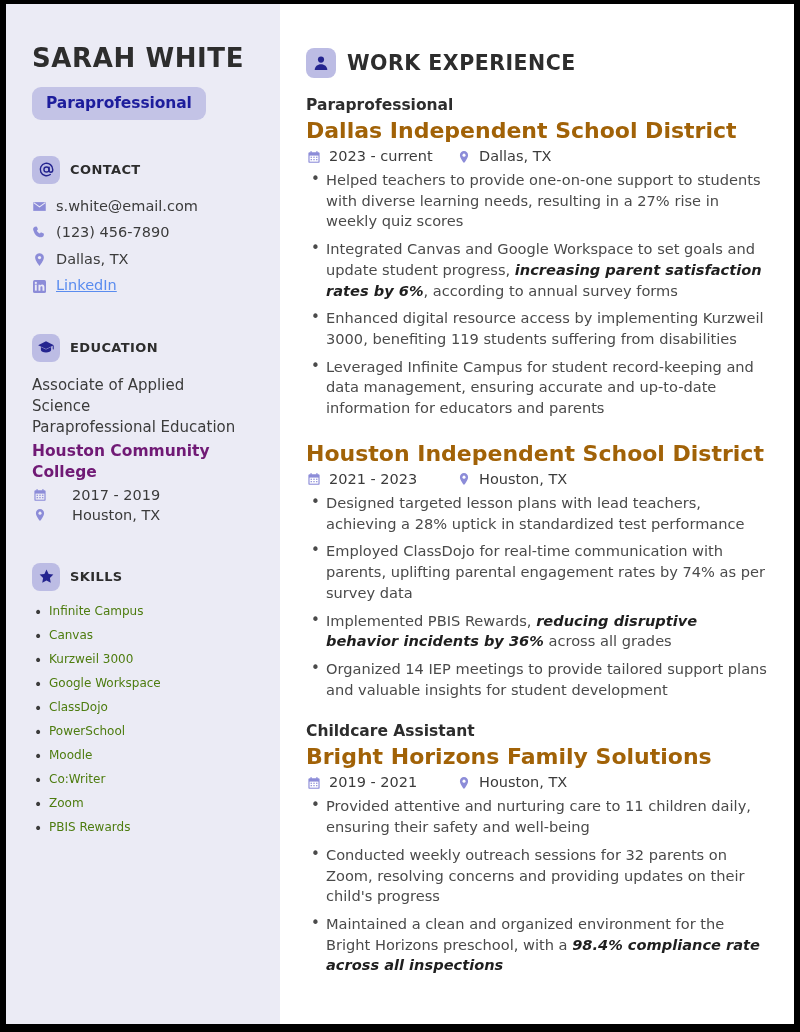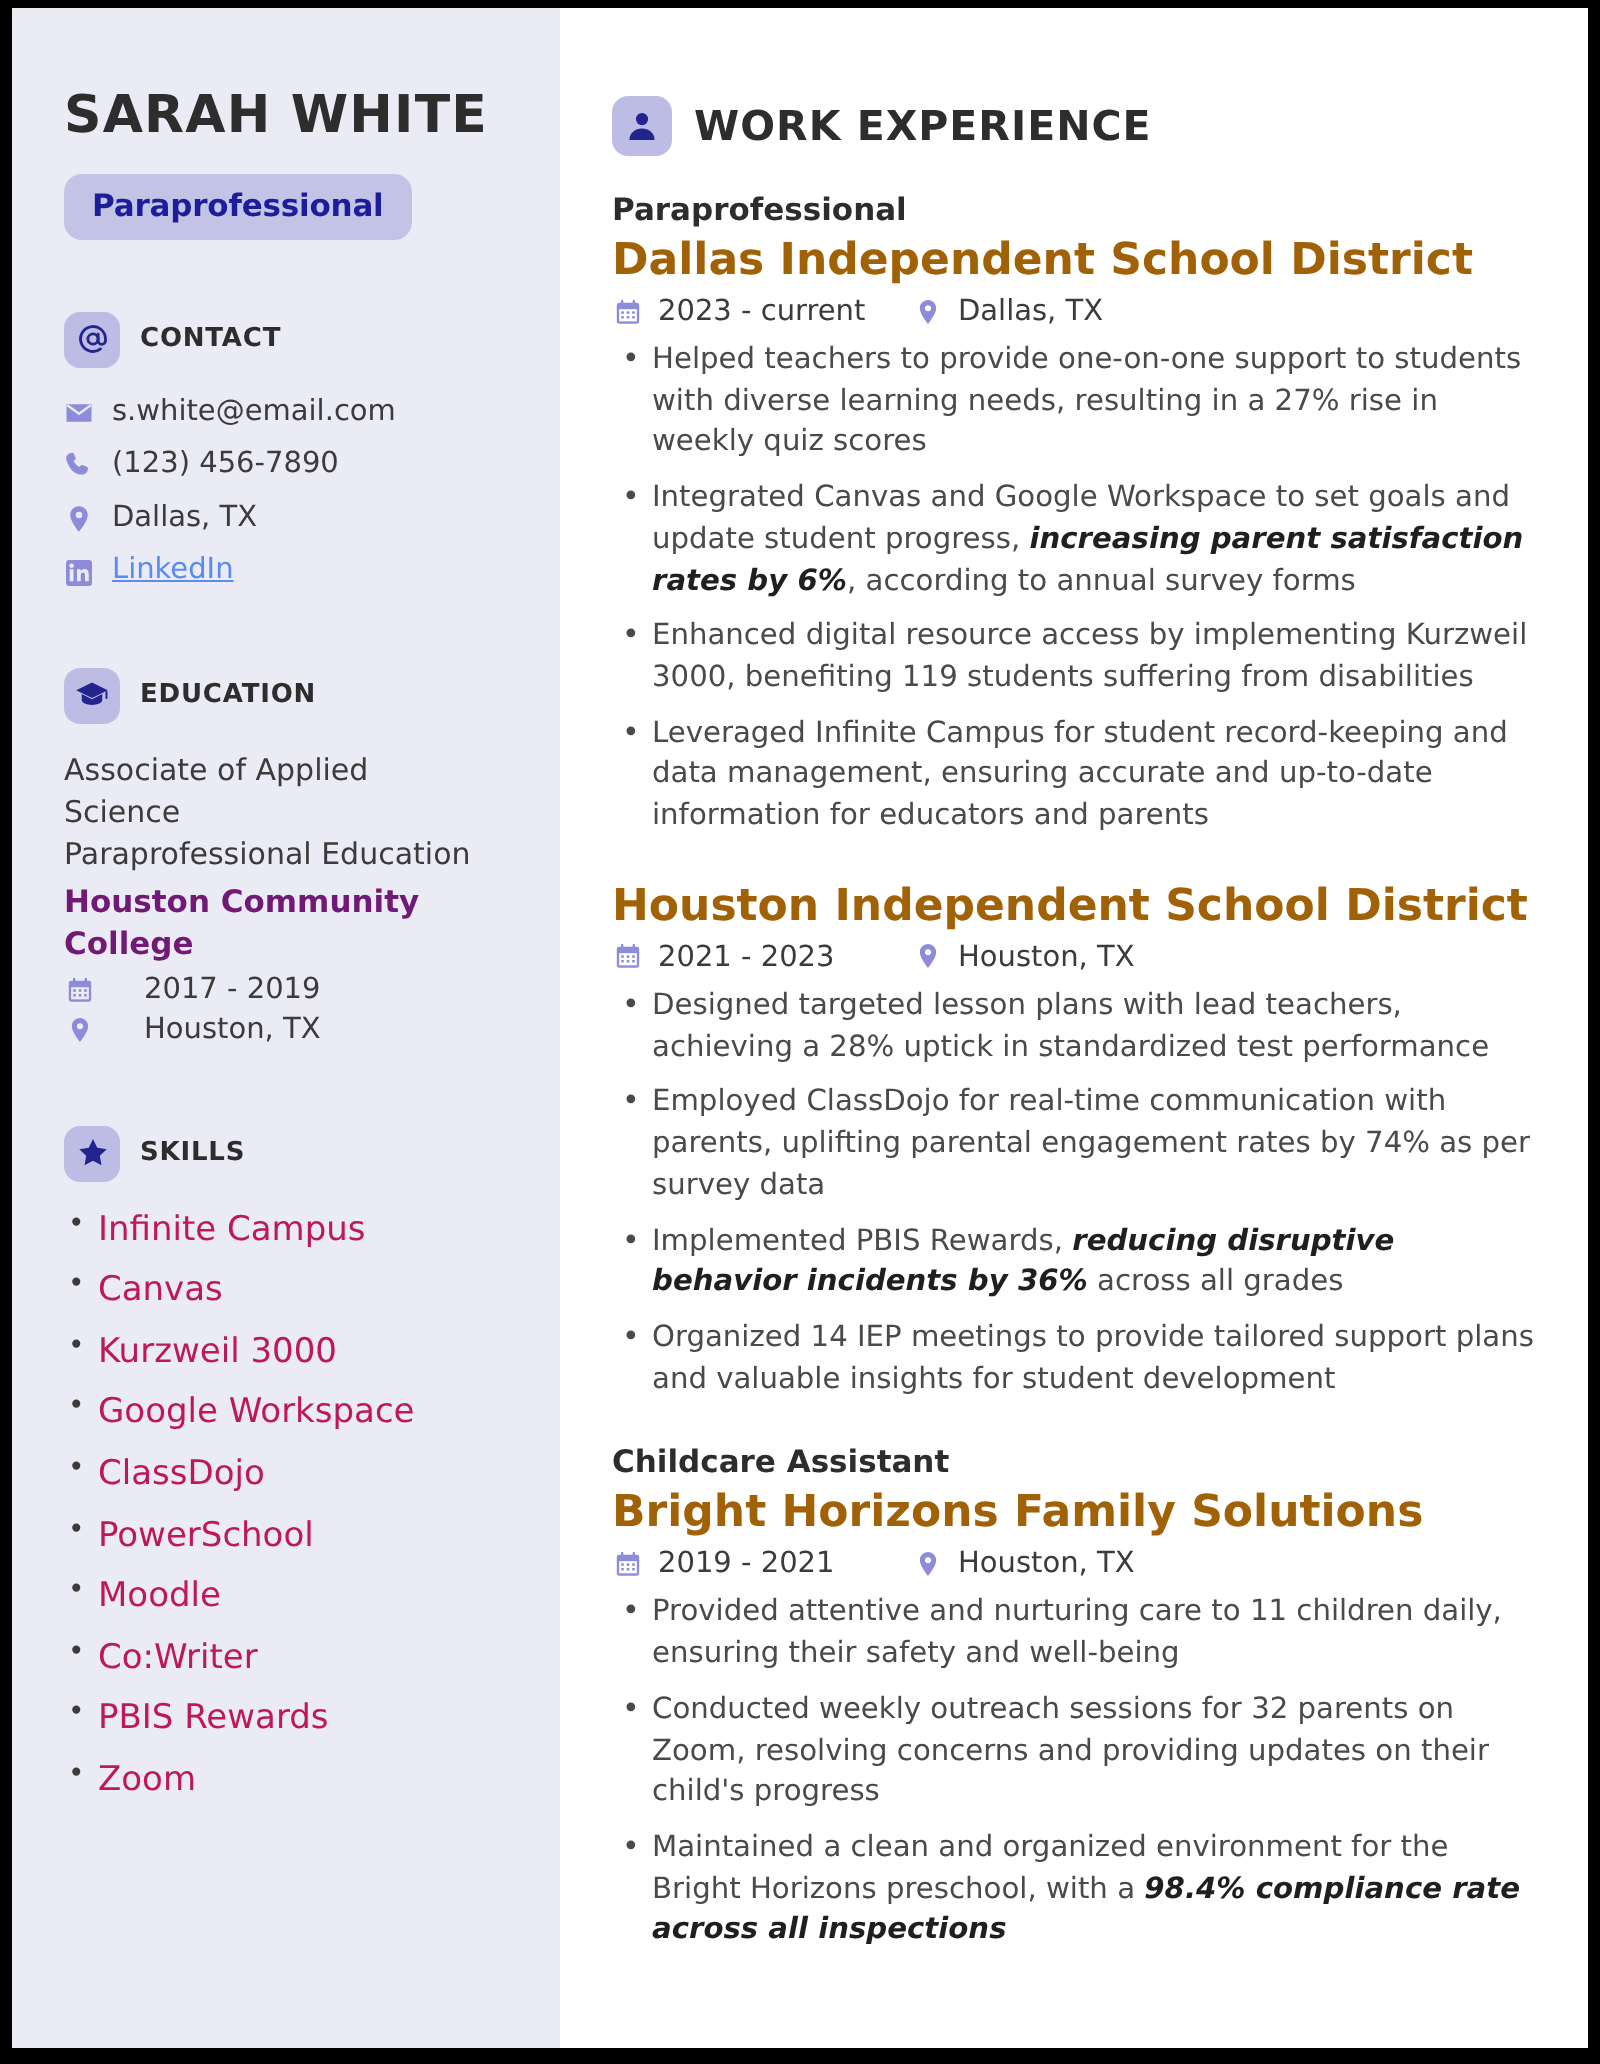--- a/index.html
+++ b/index.html
@@ -123,22 +123,22 @@
     color: #3b3b3b;
     margin-bottom: 4px;
   }
 
   .skills-list {
     list-style: none;
     margin: 0; padding: 0;
   }
   .skills-list li {
     position: relative;
-    font-size: 17px;
-    color: #be185d;
+    font-size: 12px;
+    color: #4d7c0f;
     padding-left: 17px;
     margin-bottom: 8.5px;
     line-height: 1.3;
   }
   .skills-list li::before {
     content: "\2022";
     position: absolute;
     left: 2px; top: -1px;
     color: #3b3b3b;
     font-size: 14px;
@@ -179,21 +179,21 @@
   }
   .job-meta {
     display: flex;
     align-items: center;
     font-size: 14.5px;
     color: #3b3b3b;
     margin-bottom: 6px;
   }
   .job-meta .meta-item {
     display: flex;
-    align-items: flex-start;
+    align-items: flex-end;
     gap: 8px;
   }
   .job-meta .meta-date { width: 150px; }
 
   .bullets { list-style: none; margin: 0; padding: 0; }
   .bullets li {
     position: relative;
     font-size: 14.6px;
     color: #4a4a4a;
     line-height: 1.42;
@@ -330,22 +330,22 @@
       </div>
       <ul class="skills-list">
           <li>Infinite Campus</li>
           <li>Canvas</li>
           <li>Kurzweil 3000</li>
           <li>Google Workspace</li>
           <li>ClassDojo</li>
           <li>PowerSchool</li>
           <li>Moodle</li>
           <li>Co:Writer</li>
+          <li>Zoom</li>
           <li>PBIS Rewards</li>
-          <li>Zoom</li>
         </ul>
     </section>
 
   </aside>
 
   <main class="main">
     <div class="main-head">
       <span class="ico-badge">
         <svg width="18" height="18" viewBox="0 0 24 24" fill="#24248f">
           <circle cx="12" cy="7.4" r="4.1"></circle>

